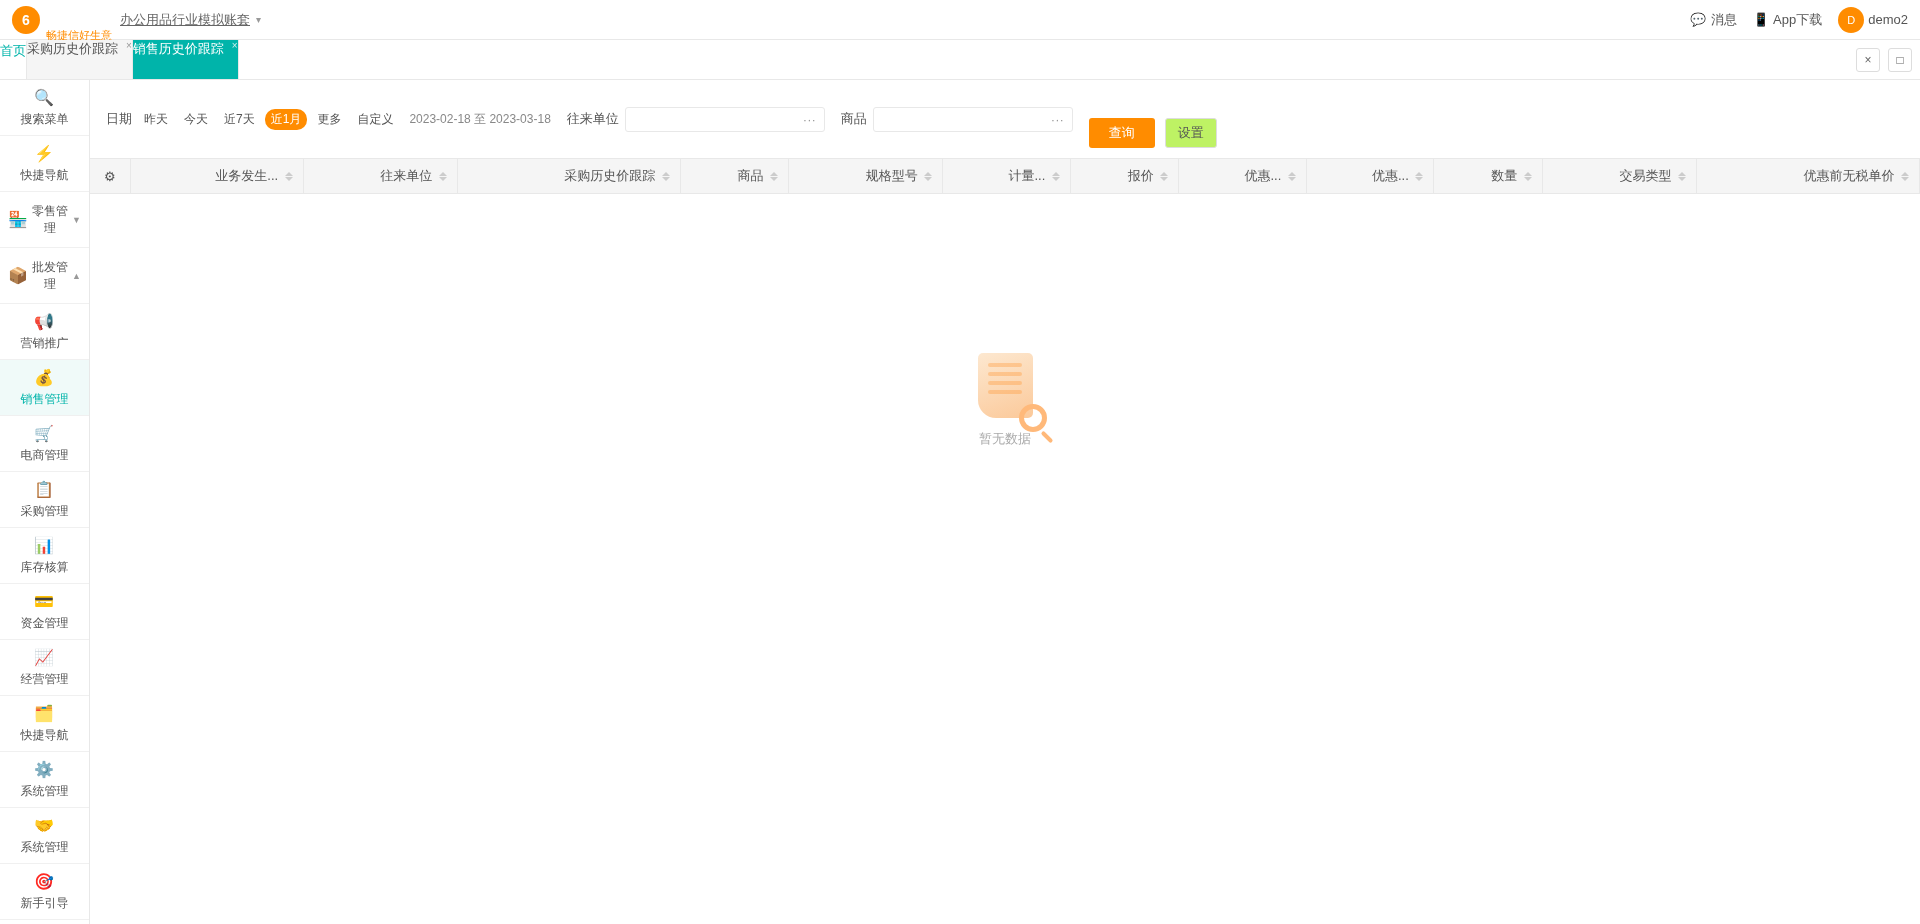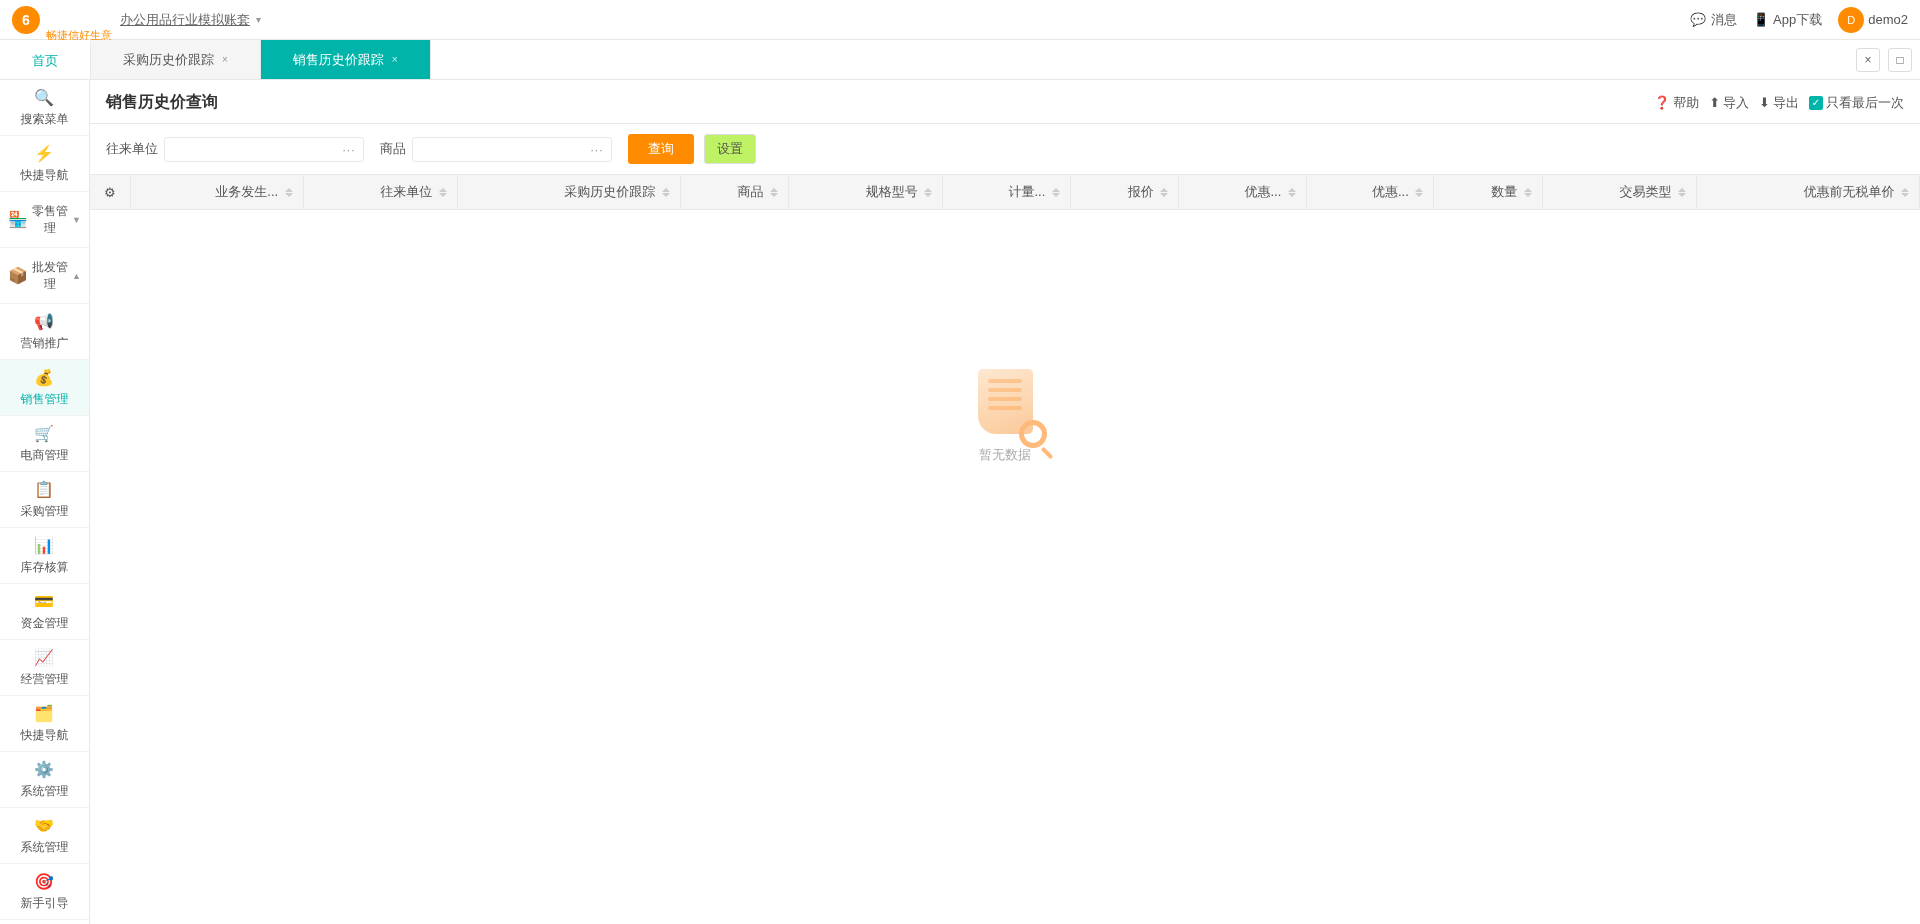--- a/index.html
+++ b/index.html
@@ -13,21 +13,21 @@
     .logo-text { font-size: 11px; color: #ff8c00; line-height: 1.2; margin-top: 45px; }
     .top-center { display: flex; align-items: center; gap: 6px; }
     .top-title { font-size: 13px; color: #666; text-decoration: underline; }
     .dropdown-arrow { color: #999; font-size: 10px; cursor: pointer; }
     .top-bar-right { display: flex; align-items: center; gap: 16px; }
     .top-action { display: flex; align-items: center; gap: 4px; color: #555; cursor: pointer; font-size: 13px; }
     .user-avatar { width: 26px; height: 26px; border-radius: 50%; background: #ff8c00; display: flex; align-items: center; justify-content: center; color: white; font-size: 11px; }
 
     
     .tab-bar { height: 40px; background: #fff; display: flex; align-items: stretch; border-bottom: 1px solid #e8e8e8; flex-shrink: 0; padding-left: 0; }
-    .tab-item { display: flex; align-items: center; padding: 0 32px; gap: 6px; cursor: pointer; font-size: 13px; border-right: 1px solid #e8e8e8; white-space: nowrap; color: #555; background: #f5f5f5; }
+    .tab-item { display: flex; padding: 0 0; gap: 6px; cursor: pointer; font-size: 13px; border-right: 1px solid #e8e8e8; white-space: nowrap; color: #555; background: #f5f5f5; }
     .tab-item.home { background: #fff; color: #00b4aa; font-weight: 500; border-top: 2px solid transparent; }
     .tab-item.active { background: #00b4aa; color: #fff; }
     .tab-item.active .tab-close { color: rgba(255,255,255,0.8); }
     .tab-close { font-size: 10px; color: #999; cursor: pointer; margin-left: 2px; }
     .tab-bar-actions { margin-left: auto; display: flex; align-items: center; padding-right: 8px; gap: 8px; }
     .tab-action-btn { width: 24px; height: 24px; display: flex; align-items: center; justify-content: center; cursor: pointer; color: #666; border: 1px solid #ddd; border-radius: 3px; font-size: 12px; }
 
     
     .main-layout { display: flex; flex: 1; overflow: hidden; }
 
@@ -200,60 +200,49 @@
     </div>
     <div class="sidebar-item">
       
       
     </div>
 
   </div>
 
   <div class="content">
 
-    <div class="page-header">
-      <div class="page-title-row">
-        <h1 class="page-title">销售历史价查询</h1>
-        <div class="page-actions">
-          <div class="page-action-link">
-            <span>❓</span>
-            <span>帮助</span>
-          </div>
-          <div class="page-action-link">
-            <span>⬆</span>
-            <span>导入</span>
-          </div>
-          <div class="page-action-link">
-            <span>⬇</span>
-            <span>导出</span>
-          </div>
-          <div class="page-action-link">
-            <div class="checkbox-checked">✓</div>
-            <span>只看最后一次</span>
-          </div>
+
+    <div class="filter-bar">
+      <div class="filter-group">
+        <span class="filter-label">日期</span>
+        <div class="date-btns">
+          <button class="date-btn">昨天</button>
+          <button class="date-btn">今天</button>
+          <button class="date-btn">近7天</button>
+          <button class="date-btn active">近1月</button>
+          <button class="date-btn">更多</button>
+          <button class="date-btn">自定义</button>
         </div>
-      </div>
-    </div>
-
-    <div class="filter-bar">
+        <span class="date-range">2023-02-18 至 2023-03-18</span>
+      </div>
       <div class="filter-group">
         <span class="filter-label">往来单位</span>
         <div class="filter-input">
           <span class="filter-input-text"></span>
           <span class="filter-input-dots">···</span>
         </div>
       </div>
       <div class="filter-group">
         <span class="filter-label">商品</span>
         <div class="filter-input">
           <span class="filter-input-text"></span>
           <span class="filter-input-dots">···</span>
         </div>
       </div>
-      <div style="display:flex; gap:6px; align-items:center;">
+      <div style="display:flex; gap:6px; align-items:center;margin-top:28px;">
         <button class="query-btn">查询</button>
         <button class="setting-btn">设置</button>
       </div>
     </div>
 
     <div class="table-area">
       <table class="data-table">
         <thead>
           <tr>
             <th>

